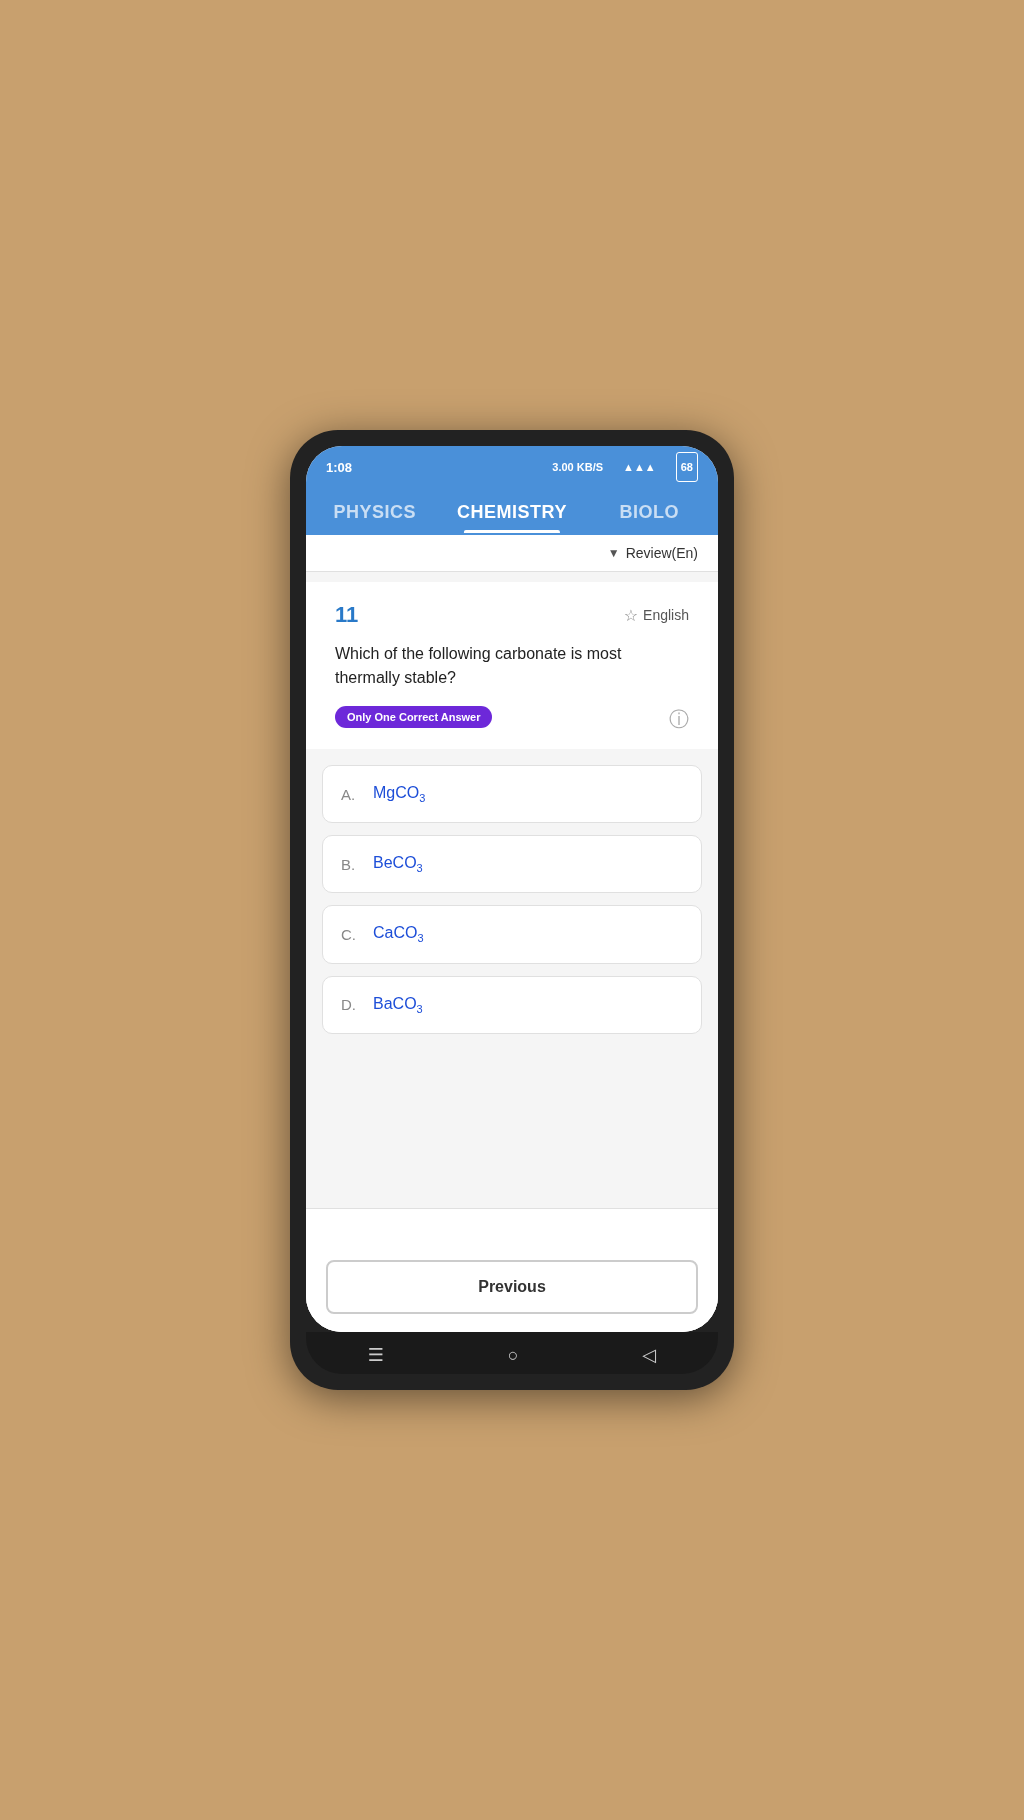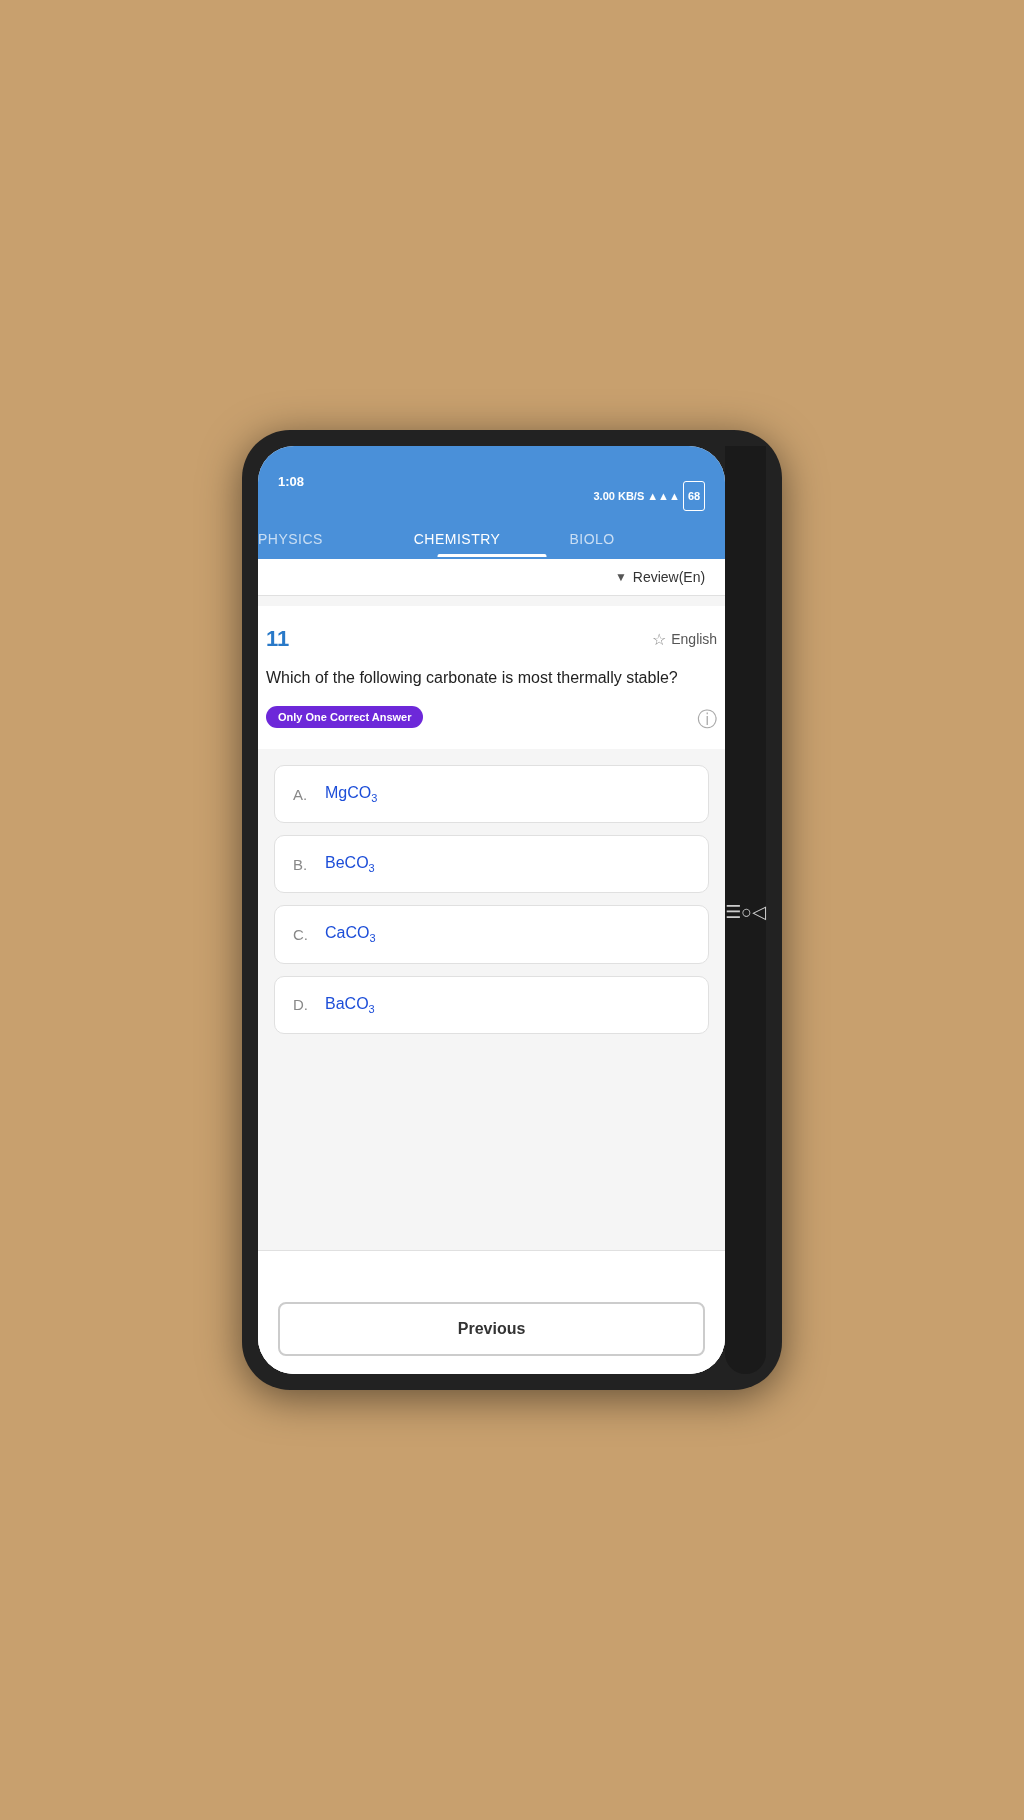--- a/index.html
+++ b/index.html
@@ -7,28 +7,28 @@
     body {
       background-color: #c8a06e;
       display: flex;
       justify-content: center;
       align-items: center;
       min-height: 100vh;
       font-family: 'Segoe UI', Arial, sans-serif;
     }
 
     .phone-outer {
-      width: 540px;
+      width: 444px;
       min-height: 960px;
       background: #222;
       border-radius: 48px;
       padding: 16px;
       box-shadow: 0 8px 40px rgba(0,0,0,0.5);
       display: flex;
-      flex-direction: row;
+      flex-direction: column;
     }
 
     .phone-inner {
       flex: 1;
       background: #fff;
       border-radius: 36px;
       overflow: hidden;
       display: flex;
       flex-direction: column;
     }
@@ -45,45 +45,44 @@
       font-weight: 600;
     }
 
     .status-bar .time {
       color: #fff;
     }
 
     .status-icons {
       display: flex;
       align-items: center;
-      gap: 3px;
+      gap: 20px;
       font-size: 11px;
-      margin-top: 29px;
     }
 
     .battery-box {
       border: 1.5px solid #fff;
       border-radius: 3px;
       padding: 8px 4px;
       font-size: 11px;
     }
 
     
     .tab-bar {
       background: #4a90d9;
       display: flex;
       border-bottom: 2px solid #4a90d9;
     }
 
     .tab-item {
       flex: 1;
-      text-align: left;
+      text-align: center;
       padding: 14px 0 10px;
-      font-size: 14px;
-      font-weight: 400;
+      font-size: 18px;
+      font-weight: 700;
       color: rgba(255,255,255,0.7);
       letter-spacing: 0.5px;
       cursor: pointer;
       position: relative;
     }
 
     .tab-item.active {
       color: #fff;
     }
 
@@ -127,21 +126,21 @@
     }
 
     .lang-selector .chevron {
       font-size: 12px;
       color: #555;
     }
 
     
     .question-area {
       background: #fff;
-      padding: 20px 8px 16px;
+      padding: 20px 29px 16px;
       margin: 10px 0 0;
     }
 
     .question-header {
       display: flex;
       justify-content: space-between;
       align-items: center;
       margin-bottom: 14px;
     }
 

